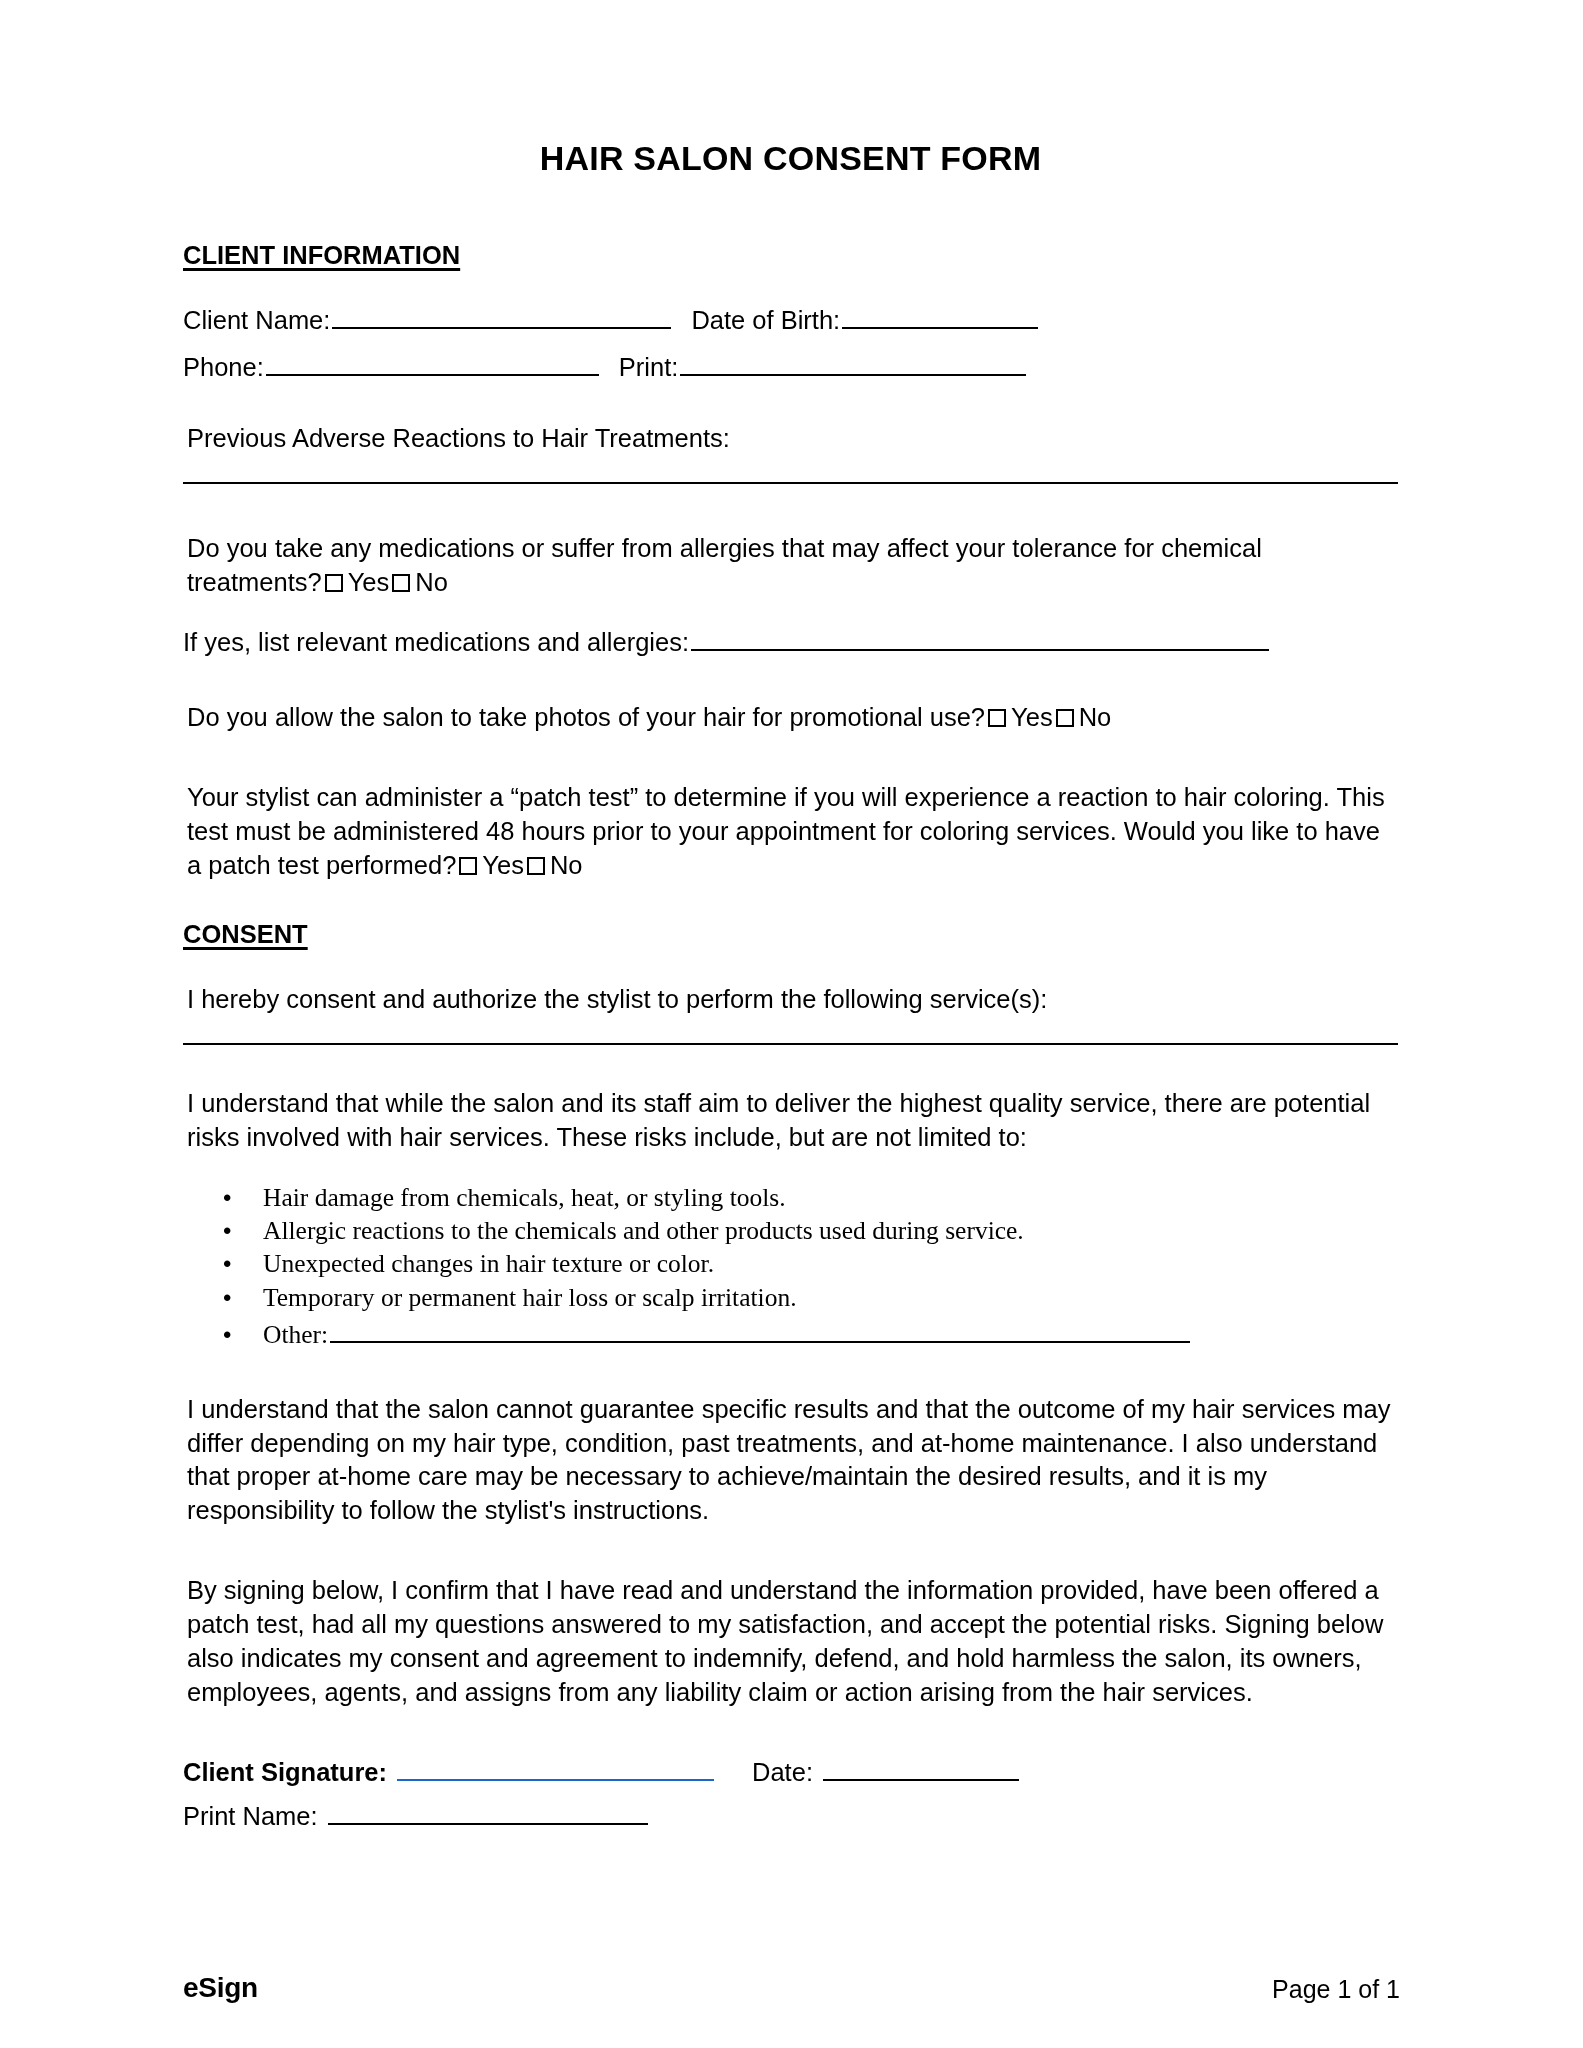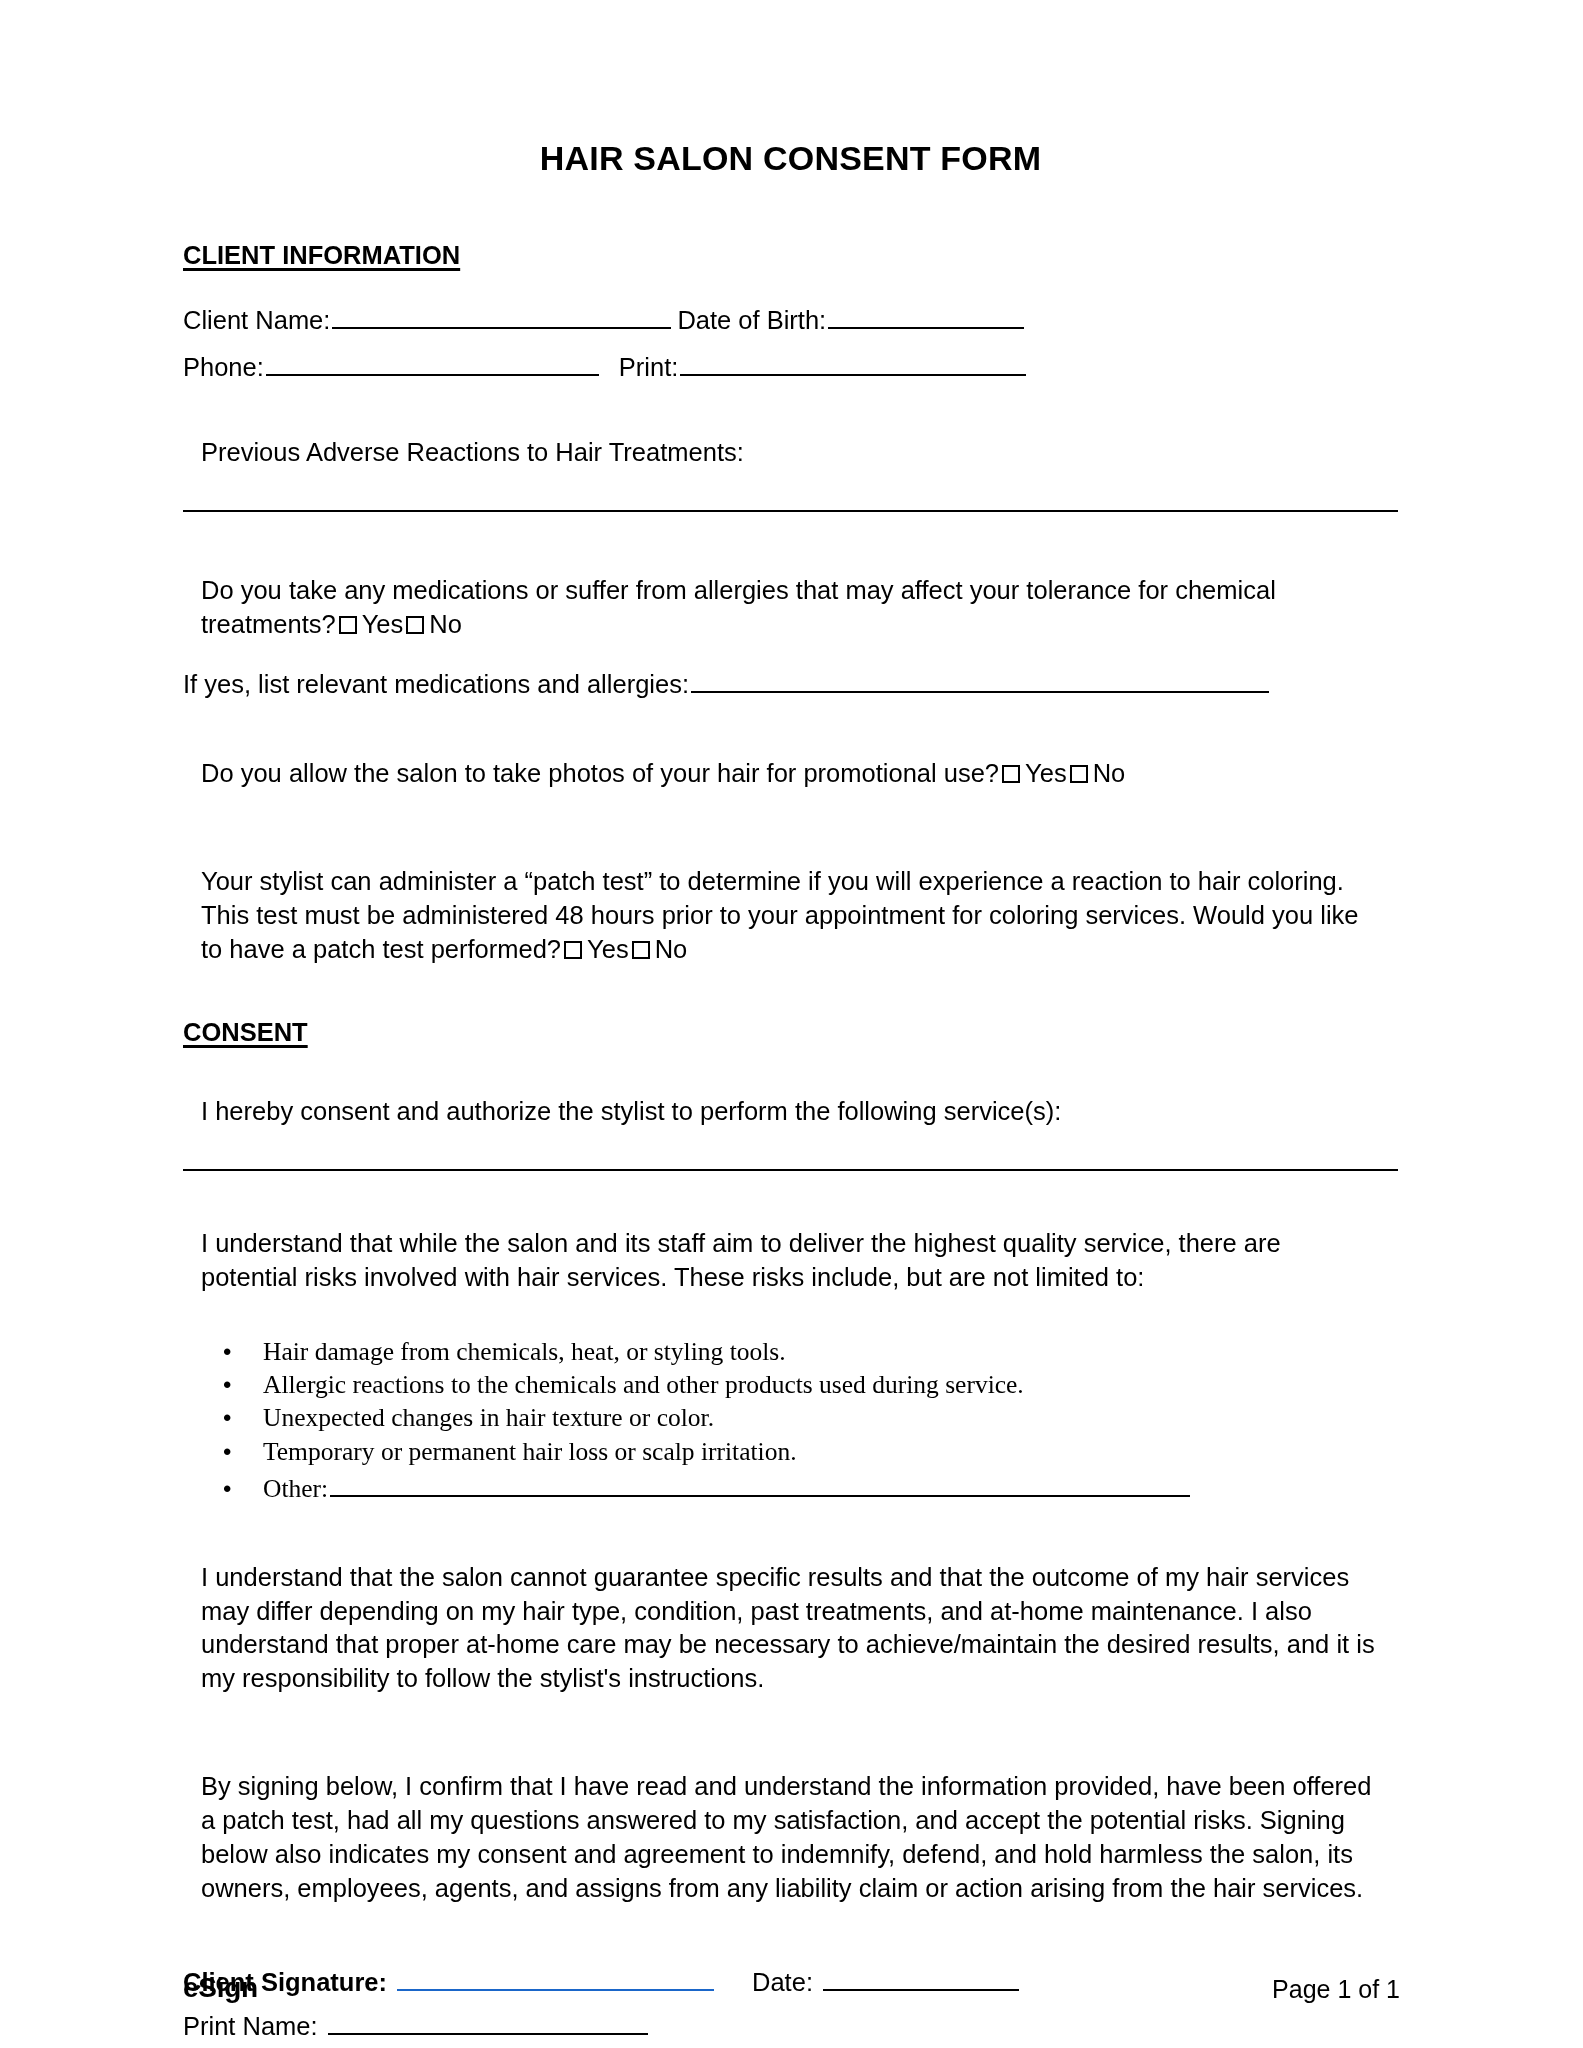--- a/index.html
+++ b/index.html
@@ -61,21 +61,21 @@
     font-size: 25.5px;
     font-weight: bold;
     text-decoration: underline;
     text-underline-offset: 4px;
     text-decoration-thickness: 2.5px;
   }
 
   p.para {
     font-size: 25.5px;
     line-height: 1.33;
-    margin: 18px;
+    margin: 4px;
   }
 
   .rule {
     border: none;
     border-top: 2.8px solid #000;
     margin: 0;
     width: 100%;
   }
 
   .cbx {
@@ -156,21 +156,21 @@
 
     <div class="sp-30"></div>
 
     <div class="section-head">CLIENT INFORMATION</div>
 
     <div class="sp-30"></div>
 
     <div class="row">
       <span class="lbl">Client Name:</span>
       <span class="fill" style="width:339px;"></span>
-      <span class="lbl" style="margin-left:4px;">Date of Birth:</span>
+      <span class="lbl" style="margin-left:18px;">Date of Birth:</span>
       <span class="fill" style="width:196px;"></span>
     </div>
 
     <div class="sp-10"></div>
 
     <div class="row">
       <span class="lbl">Phone:</span>
       <span class="fill" style="width:333px;"></span>
       <span class="lbl" style="margin-left:18px;">Print:</span>
       <span class="fill" style="width:346px;"></span>

